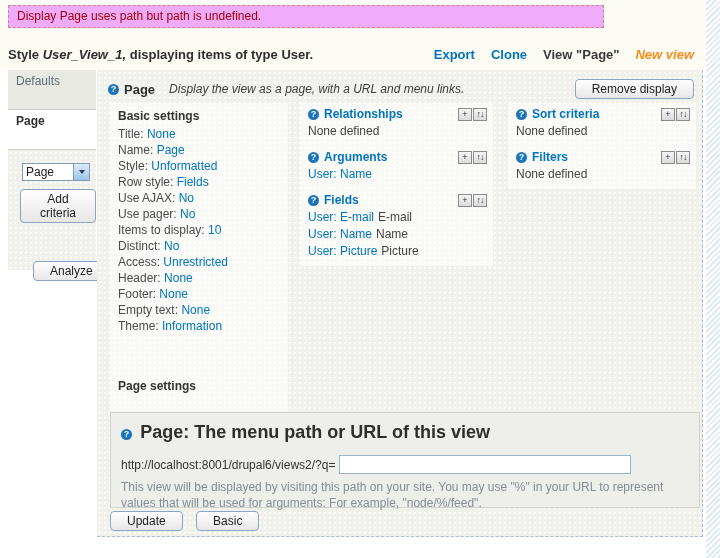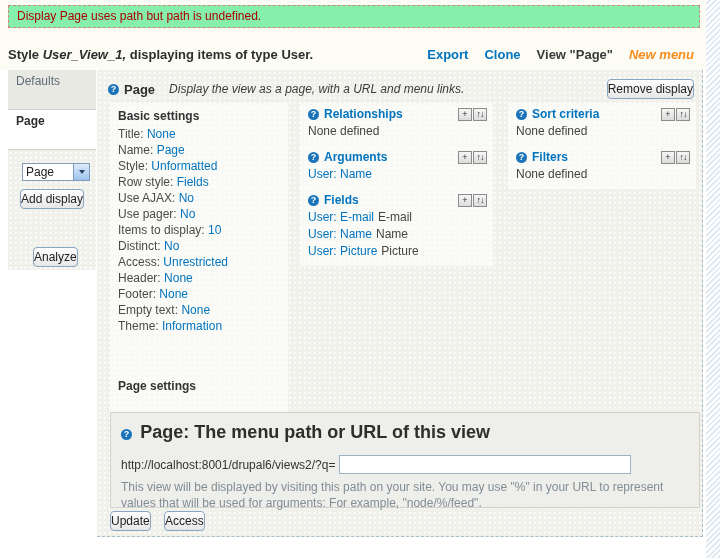--- a/index.html
+++ b/index.html
@@ -8,22 +8,22 @@
     background:#ffffff; }
   .abs { position:absolute; }
 
   
   .top-band { left:0; top:0; width:706px; height:70px; background:#fcfcf4; }
   
   .right-strip { left:706px; top:0; width:14px; height:558px;
     background:repeating-linear-gradient(135deg,#ffffff 0 2px,#dfeaf3 2px 4px); }
 
   
-  .error-box { left:8px; top:5px; width:692px; height:23px;
-    background:#86efac; border:1px dashed #cf8484; color:#a80000;
+  .error-box { left:8px; top:5px; width:596px; height:23px;
+    background:#f0abfc; border:1px dashed #cf8484; color:#a80000;
     padding:3px 8px; line-height:15px; }
 
   
   .view-header { left:8px; top:44px; width:694px; height:20px; display:flex; align-items:center; }
   .view-title { font-weight:bold; color:#2e2e2e; font-size:13px; flex:1; }
   .view-title .vname { font-style:italic; }
   .hdr-links { display:flex; gap:16px; align-items:center; padding-right:8px; }
   .hdr-link { font-weight:bold; font-size:13px; text-decoration:none; cursor:pointer; }
   .lnk-blue { color:#0274be; }
   .lnk-dark { color:#3a3a3a; }
@@ -39,21 +39,21 @@
   .tab-defaults { background:#e9e9e3; color:#5f6b76; }
   .tab-active { background:#ffffff; color:#2e2e2e; font-weight:bold; }
   .fake-select { margin:13px 0 0 14px; width:68px; height:18px; background:#fff;
     border:1px solid #7f9db9; display:flex; align-items:center; cursor:pointer; }
   .fake-select .sel-text { flex:1; padding-left:3px; color:#222; }
   .sel-arrow { width:16px; height:16px; background:linear-gradient(#dcebfb,#9ec3ee);
     border-left:1px solid #7f9db9; display:flex; align-items:center; justify-content:center; }
   .sel-arrow i { width:0; height:0; border-left:3px solid transparent; border-right:3px solid transparent;
     border-top:4px solid #27415f; }
   .btn { display:inline-block; background:linear-gradient(#fefefe,#e7e7e7);
-    border:1px solid #88a5c2; border-radius:4px; padding:2px 0; font-size:12px; color:#222;
+    border:1px solid #88a5c2; border-radius:4px; padding:2px 16px; font-size:12px; color:#222;
     cursor:pointer; font-family:inherit; }
   .btn-add-display { margin:8px 0 0 12px; }
   .btn-analyze { margin:38px 0 0 25px; }
 
   
   .main { left:97px; top:70px; width:606px; height:467px;
     border-right:1px dashed #a9bcca; border-bottom:1px dashed #a9bcca; }
   .main-header { display:flex; align-items:center; padding:9px 8px 0 11px; }
   .main-title { font-weight:bold; font-size:13px; color:#2e2e2e; margin-left:5px; }
   .main-desc { font-style:italic; color:#3c3c3c; margin-left:14px; flex:1; }
@@ -115,38 +115,38 @@
 <div class="abs view-header">
   <div class="view-title">
     <span>Style</span>
     <span class="vname">User_View_1,</span>
     <span>displaying items of type User.</span>
   </div>
   <div class="hdr-links">
     <a class="hdr-link lnk-blue">Export</a>
     <a class="hdr-link lnk-blue">Clone</a>
     <a class="hdr-link lnk-dark">View "Page"</a>
-    <a class="hdr-link lnk-orange">New menu</a>
+    <a class="hdr-link lnk-orange">New view</a>
   </div>
 </div>
 
 <div class="abs sidebar dotted">
   <div class="tab tab-defaults">
     <span>Defaults</span>
   </div>
   <div class="tab tab-active">
     <span>Page</span>
   </div>
   <div class="fake-select">
     <span class="sel-text">Page</span>
     <span class="sel-arrow">
         <i></i>
       </span>
   </div>
-  <button class="btn btn-add-display">Add display</button>
+  <button class="btn btn-add-display">Add criteria</button>
   <br>
   <button class="btn btn-analyze">Analyze</button>
 </div>
 
 <div class="abs main dotted">
 
   <div class="main-header">
     <span class="help-icon">?</span>
     <span class="main-title">Page</span>
     <span class="main-desc">Display the view as a page, with a URL and menu links.</span>
@@ -294,16 +294,16 @@
     </div>
     <div class="pf-url-row">
       <span>http://localhost:8001/drupal6/views2/?q=</span>
       <input class="pf-input" type="text" value="" style="">
     </div>
     <div class="pf-help">This view will be displayed by visiting this path on your site. You may use "%" in your URL to represent values that will be used for arguments: For example, "node/%/feed".</div>
   </div>
 
   <div class="form-buttons">
     <button class="btn">Update</button>
-    <button class="btn">Access</button>
+    <button class="btn">Basic</button>
   </div>
 
 </div>
 
 </body></html>

